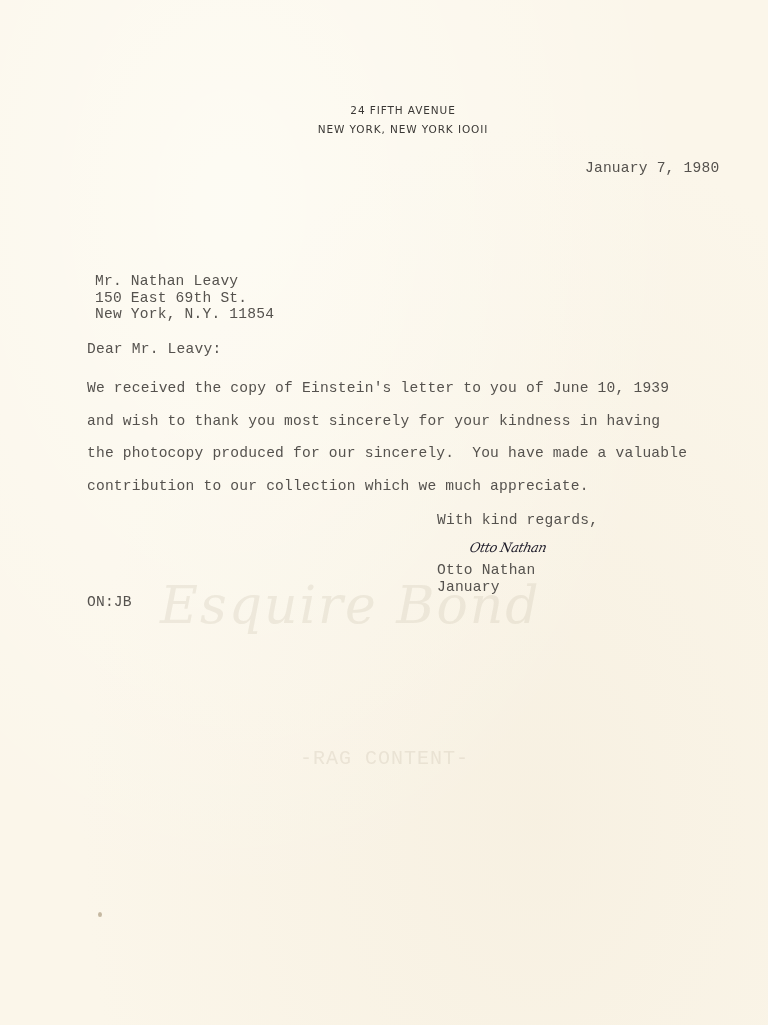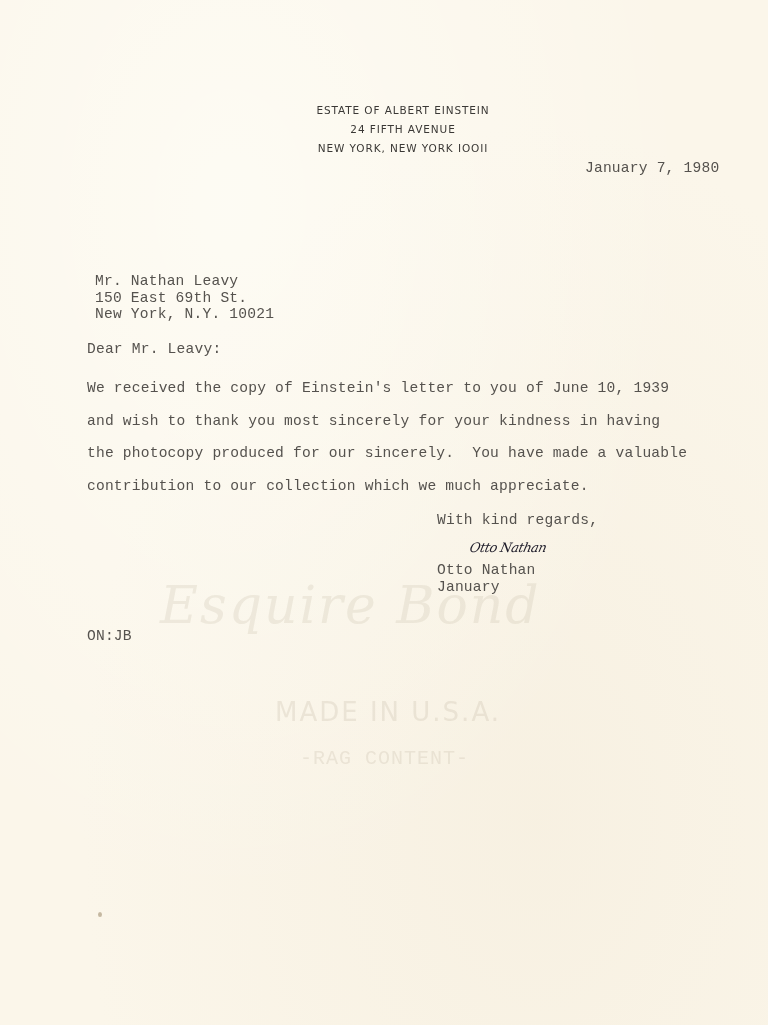--- a/index.html
+++ b/index.html
@@ -81,21 +81,21 @@
       letter-spacing: -0.5px;
     }
     .signer {
       position: absolute;
       left: 437px;
       top: 562px;
       line-height: 16.5px;
     }
     .signer .typed { position: static; display: block; }
 
-    .initials { left: 87px; top: 628px; text-align: right; }
+    .initials { left: 87px; top: 594px; text-align: right; }
 
     .watermark {
       position: absolute;
       left: 150px;
       top: 575px;
       width: 530px;
       height: 210px;
       pointer-events: none;
     }
     .wm-script {
@@ -140,36 +140,34 @@
       opacity: 0.8;
     }
   </style>
 </head>
 <body>
 
 <div class="paper">
 
   <div class="watermark">
     <div class="wm-script">Esquire Bond</div>
-    <div class="wm-made">MADE IN U.S.A.</div>
     <div class="wm-rag">-RAG CONTENT-</div>
   </div>
 
   <div class="letterhead">
-    <div>ESTATE OF ALBERT EINSTEIN</div>
     <div>24 FIFTH AVENUE</div>
     <div>NEW YORK, NEW YORK  IOOII</div>
   </div>
 
   <div class="typed date">January 7, 1980</div>
 
   <div class="address">
     <span class="typed">Mr. Nathan Leavy</span>
     <span class="typed">150 East 69th St.</span>
-    <span class="typed">New York, N.Y. 10021</span>
+    <span class="typed">New York, N.Y. 11854</span>
   </div>
 
   <div class="typed salutation">Dear Mr. Leavy:</div>
 
   <div class="body-para">
     <span class="typed">We received the copy of Einstein's letter to you of June 10, 1939</span>
     <span class="typed">and wish to thank you most sincerely for your kindness in having</span>
     <span class="typed">the photocopy produced for our sincerely.  You have made a valuable</span>
     <span class="typed">contribution to our collection which we much appreciate.</span>
   </div>

